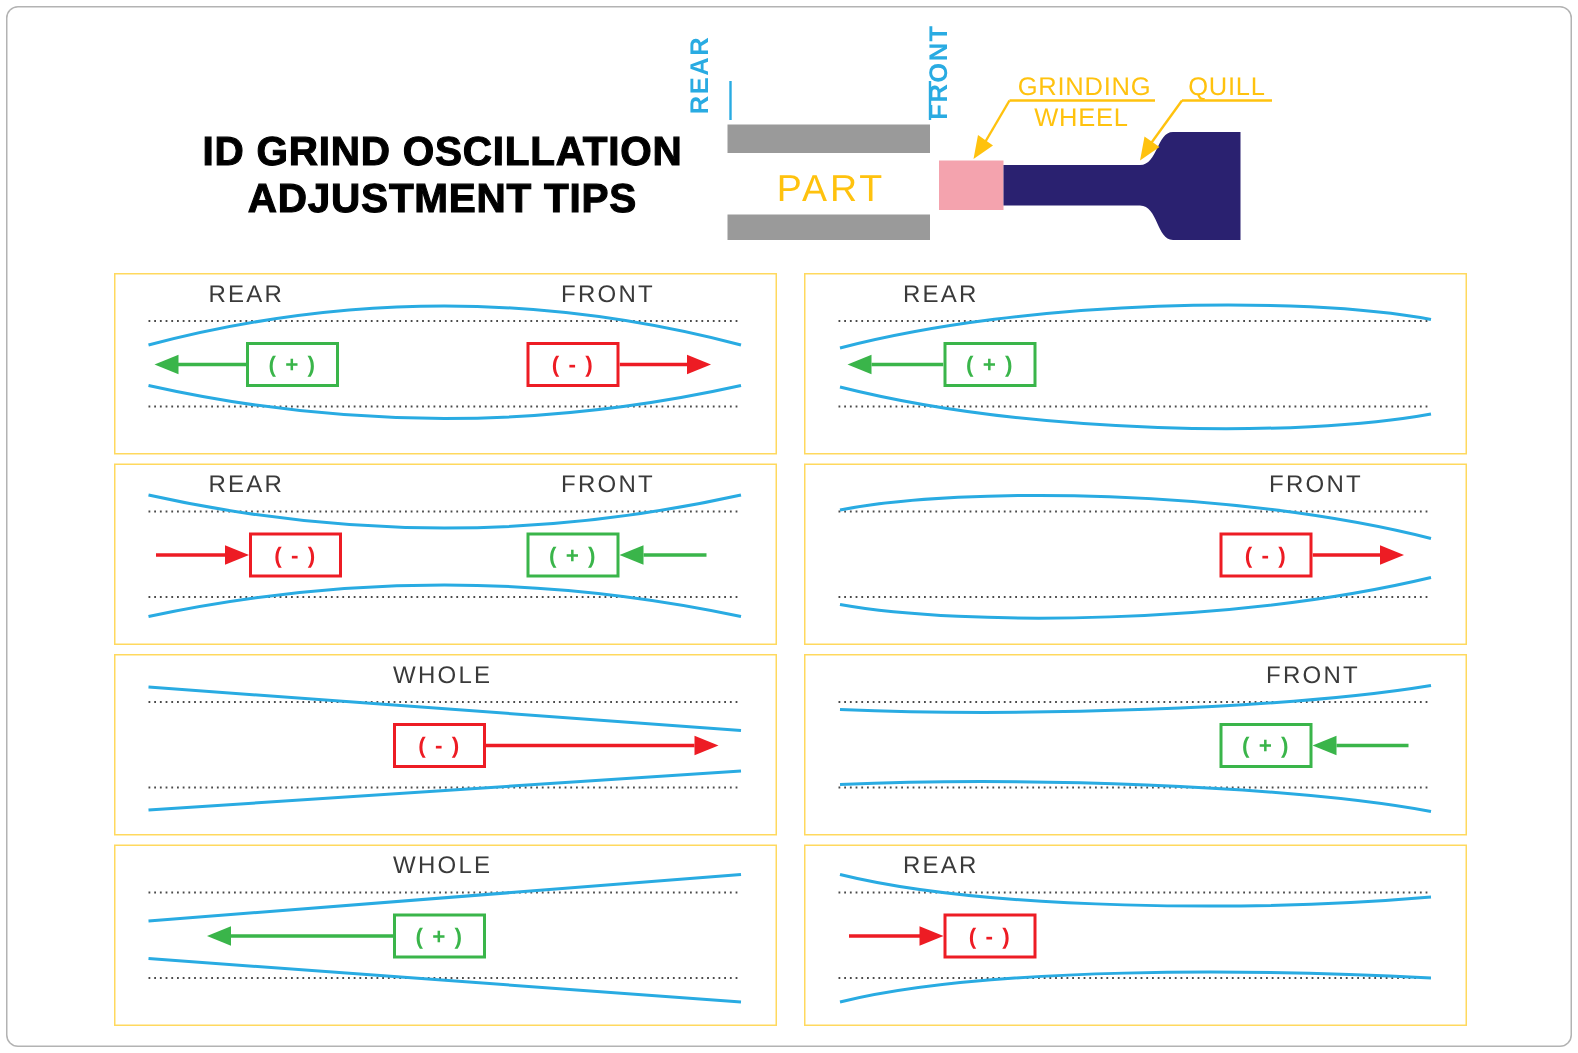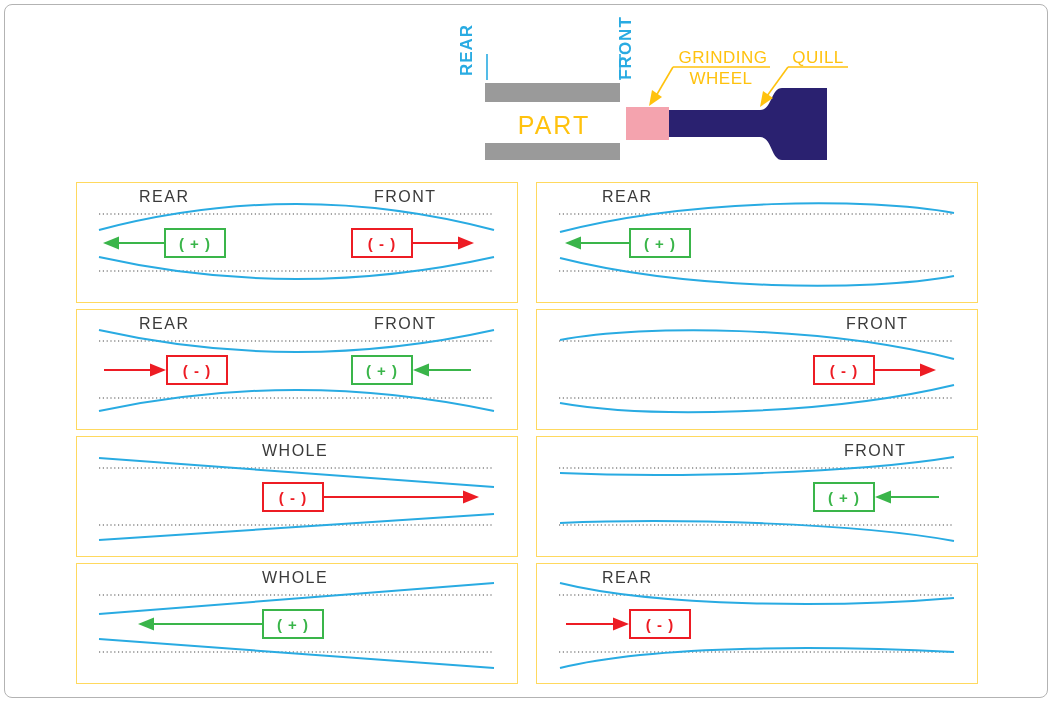--- a/index.html
+++ b/index.html
@@ -40,20 +40,22 @@
   .ra{stroke:#ED1C24;stroke-width:2.2;}
   .gh{fill:#3AB54A;}
   .rh{fill:#ED1C24;}
 </style>
 </head>
 <body>
 
 <div class="frame"></div>
 
 <div class="title">
+  <div>ID GRIND OSCILLATION</div>
+  <div>ADJUSTMENT TIPS</div>
 </div>
 
 <svg class="hdr" width="420" height="168" viewBox="0 0 420 168">
   <text class="blue-label" text-anchor="middle" x="32" y="42" transform="rotate(-90 32 42)">REAR</text>
   <line class="bluetick" x1="47" y1="46" x2="47" y2="72"></line>
   <text class="blue-label" text-anchor="middle" x="191" y="40" transform="rotate(-90 191 40)">FRONT</text>
   <line class="bluetick" x1="180" y1="46" x2="180" y2="72"></line>
 
   <rect class="gray" x="45" y="75" width="135" height="19"></rect>
   <rect class="gray" x="45" y="135" width="135" height="17"></rect>

